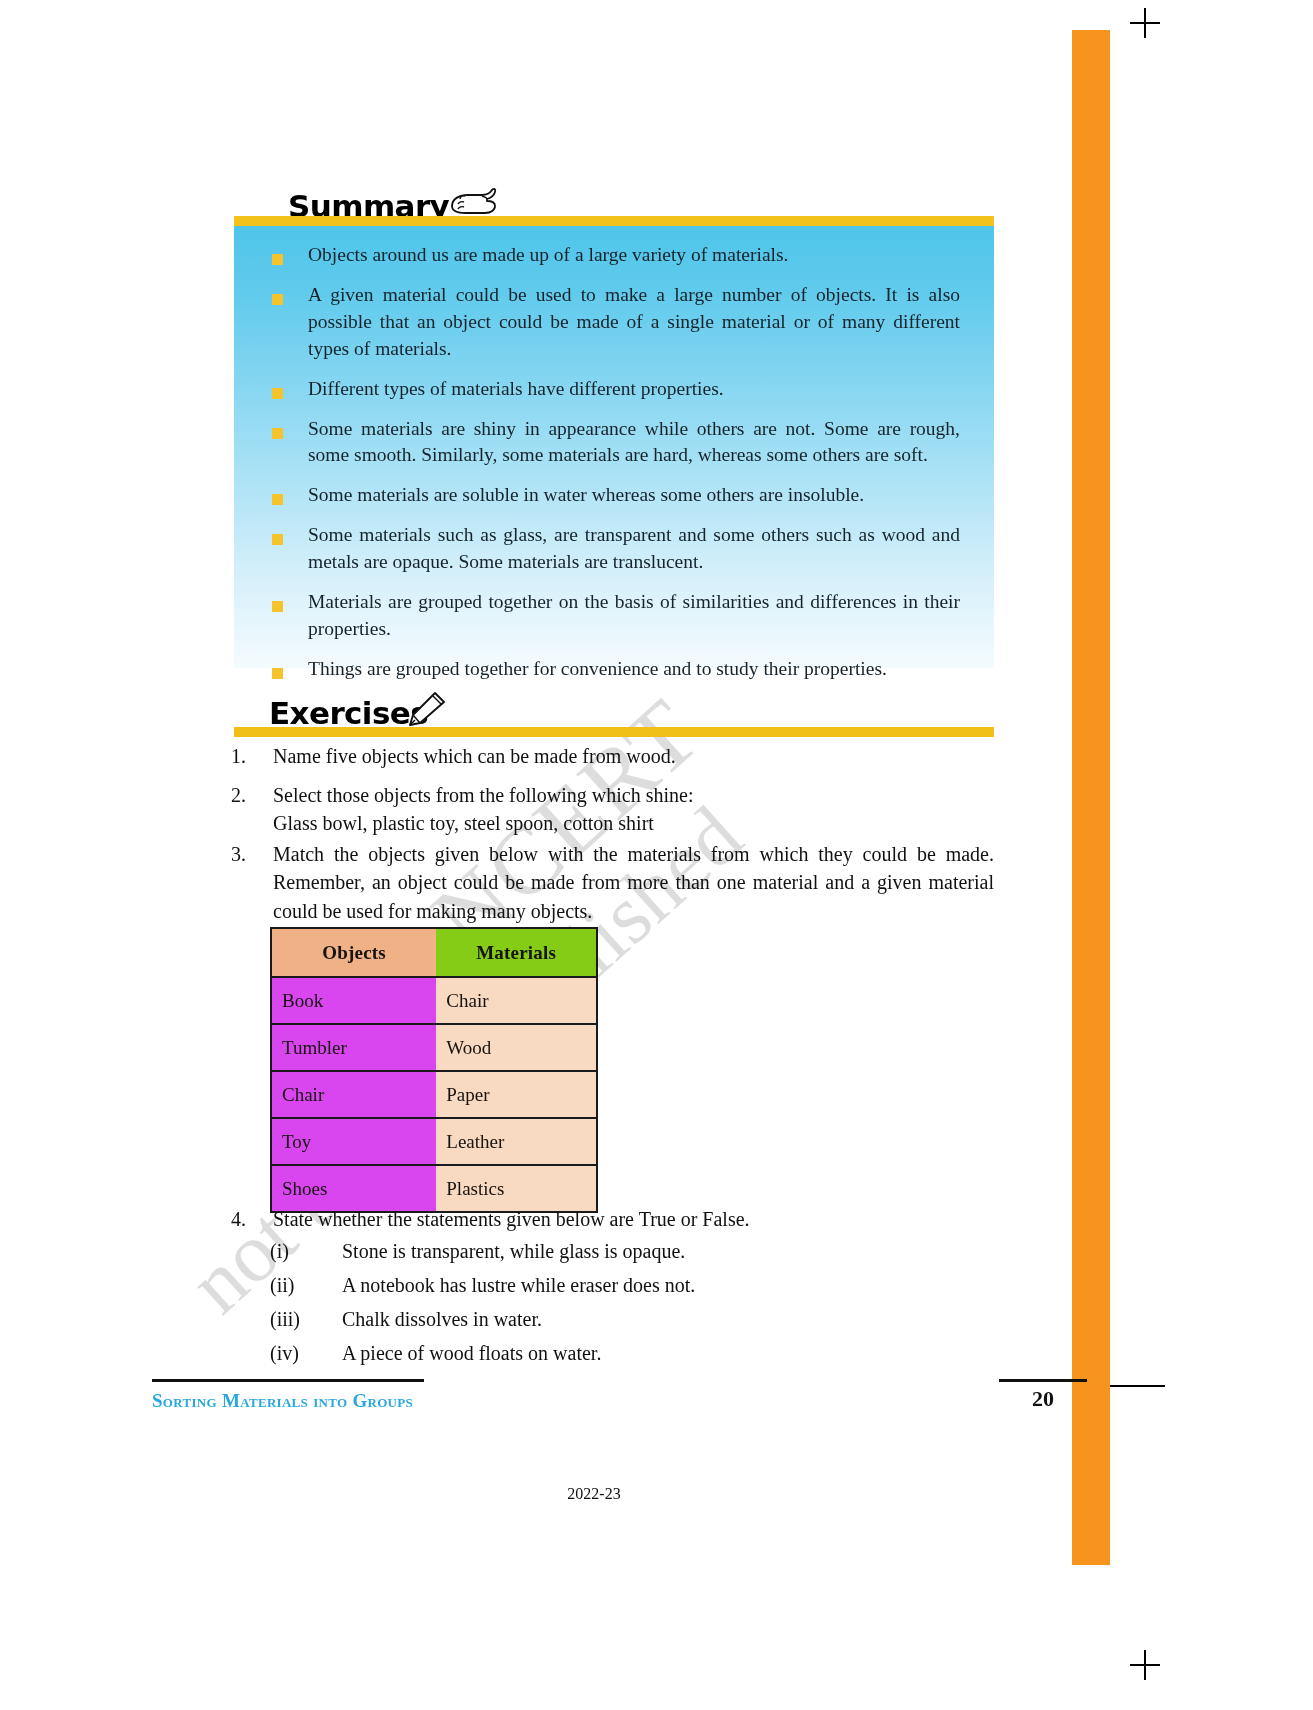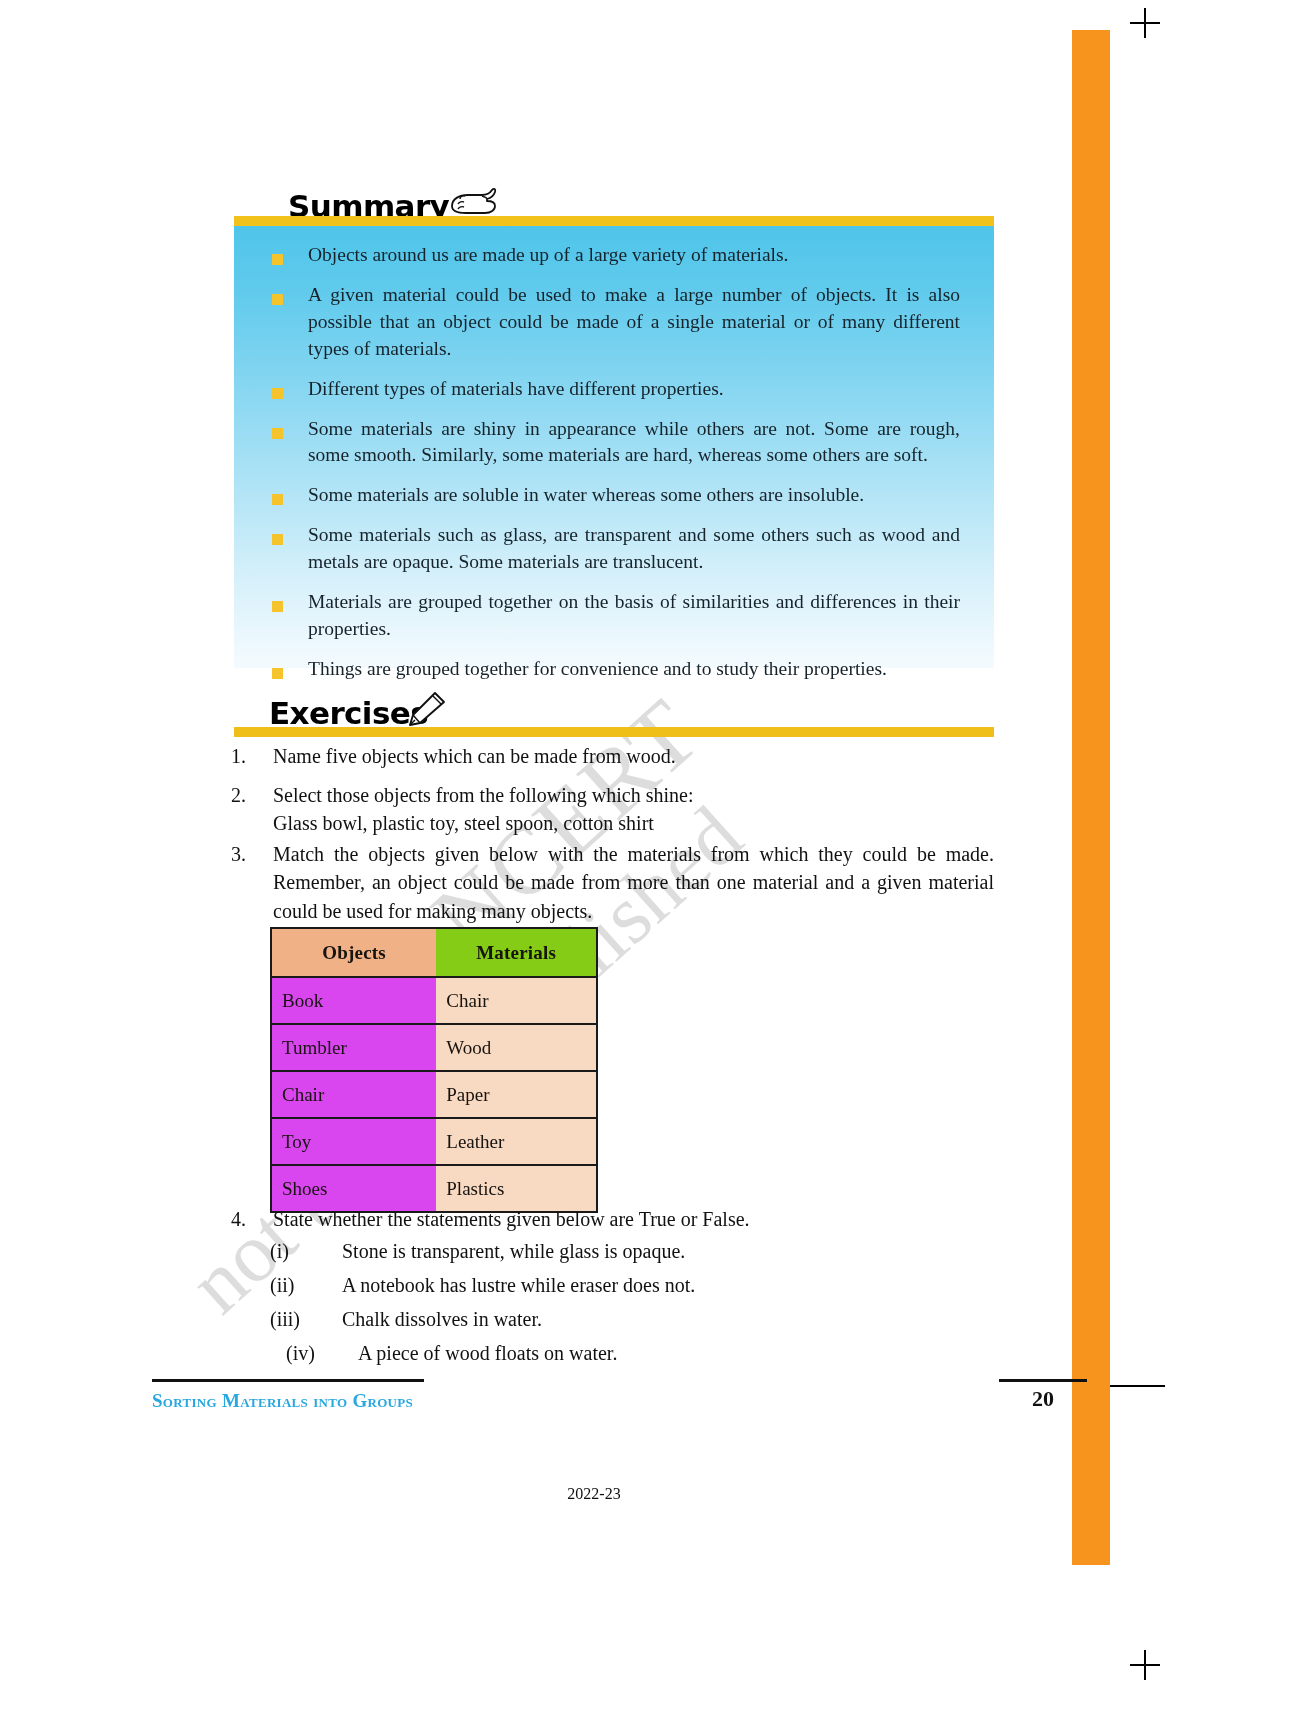--- a/index.html
+++ b/index.html
@@ -396,21 +396,21 @@
       <span class="sub-text">Stone is transparent, while glass is opaque.</span>
     </div>
     <div class="sub-item" style="left:256px;top:1274px;width:720px;">
       <span class="sub-num">(ii)</span>
       <span class="sub-text">A notebook has lustre while eraser does not.</span>
     </div>
     <div class="sub-item" style="left:256px;top:1308px;width:720px;">
       <span class="sub-num">(iii)</span>
       <span class="sub-text">Chalk dissolves in water.</span>
     </div>
-    <div class="sub-item" style="left:272px;top:1342px;width:720px;">
+    <div class="sub-item" style="left:256px;top:1342px;width:720px;">
       <span class="sub-num">(iv)</span>
       <span class="sub-text">A piece of wood floats on water.</span>
     </div>
 
     <div class="footer-rule"></div>
     <div class="footer-chapter">Sorting Materials into Groups</div>
 
     <div class="pagenum-rule"></div>
     <div class="pagenum">20</div>
 

